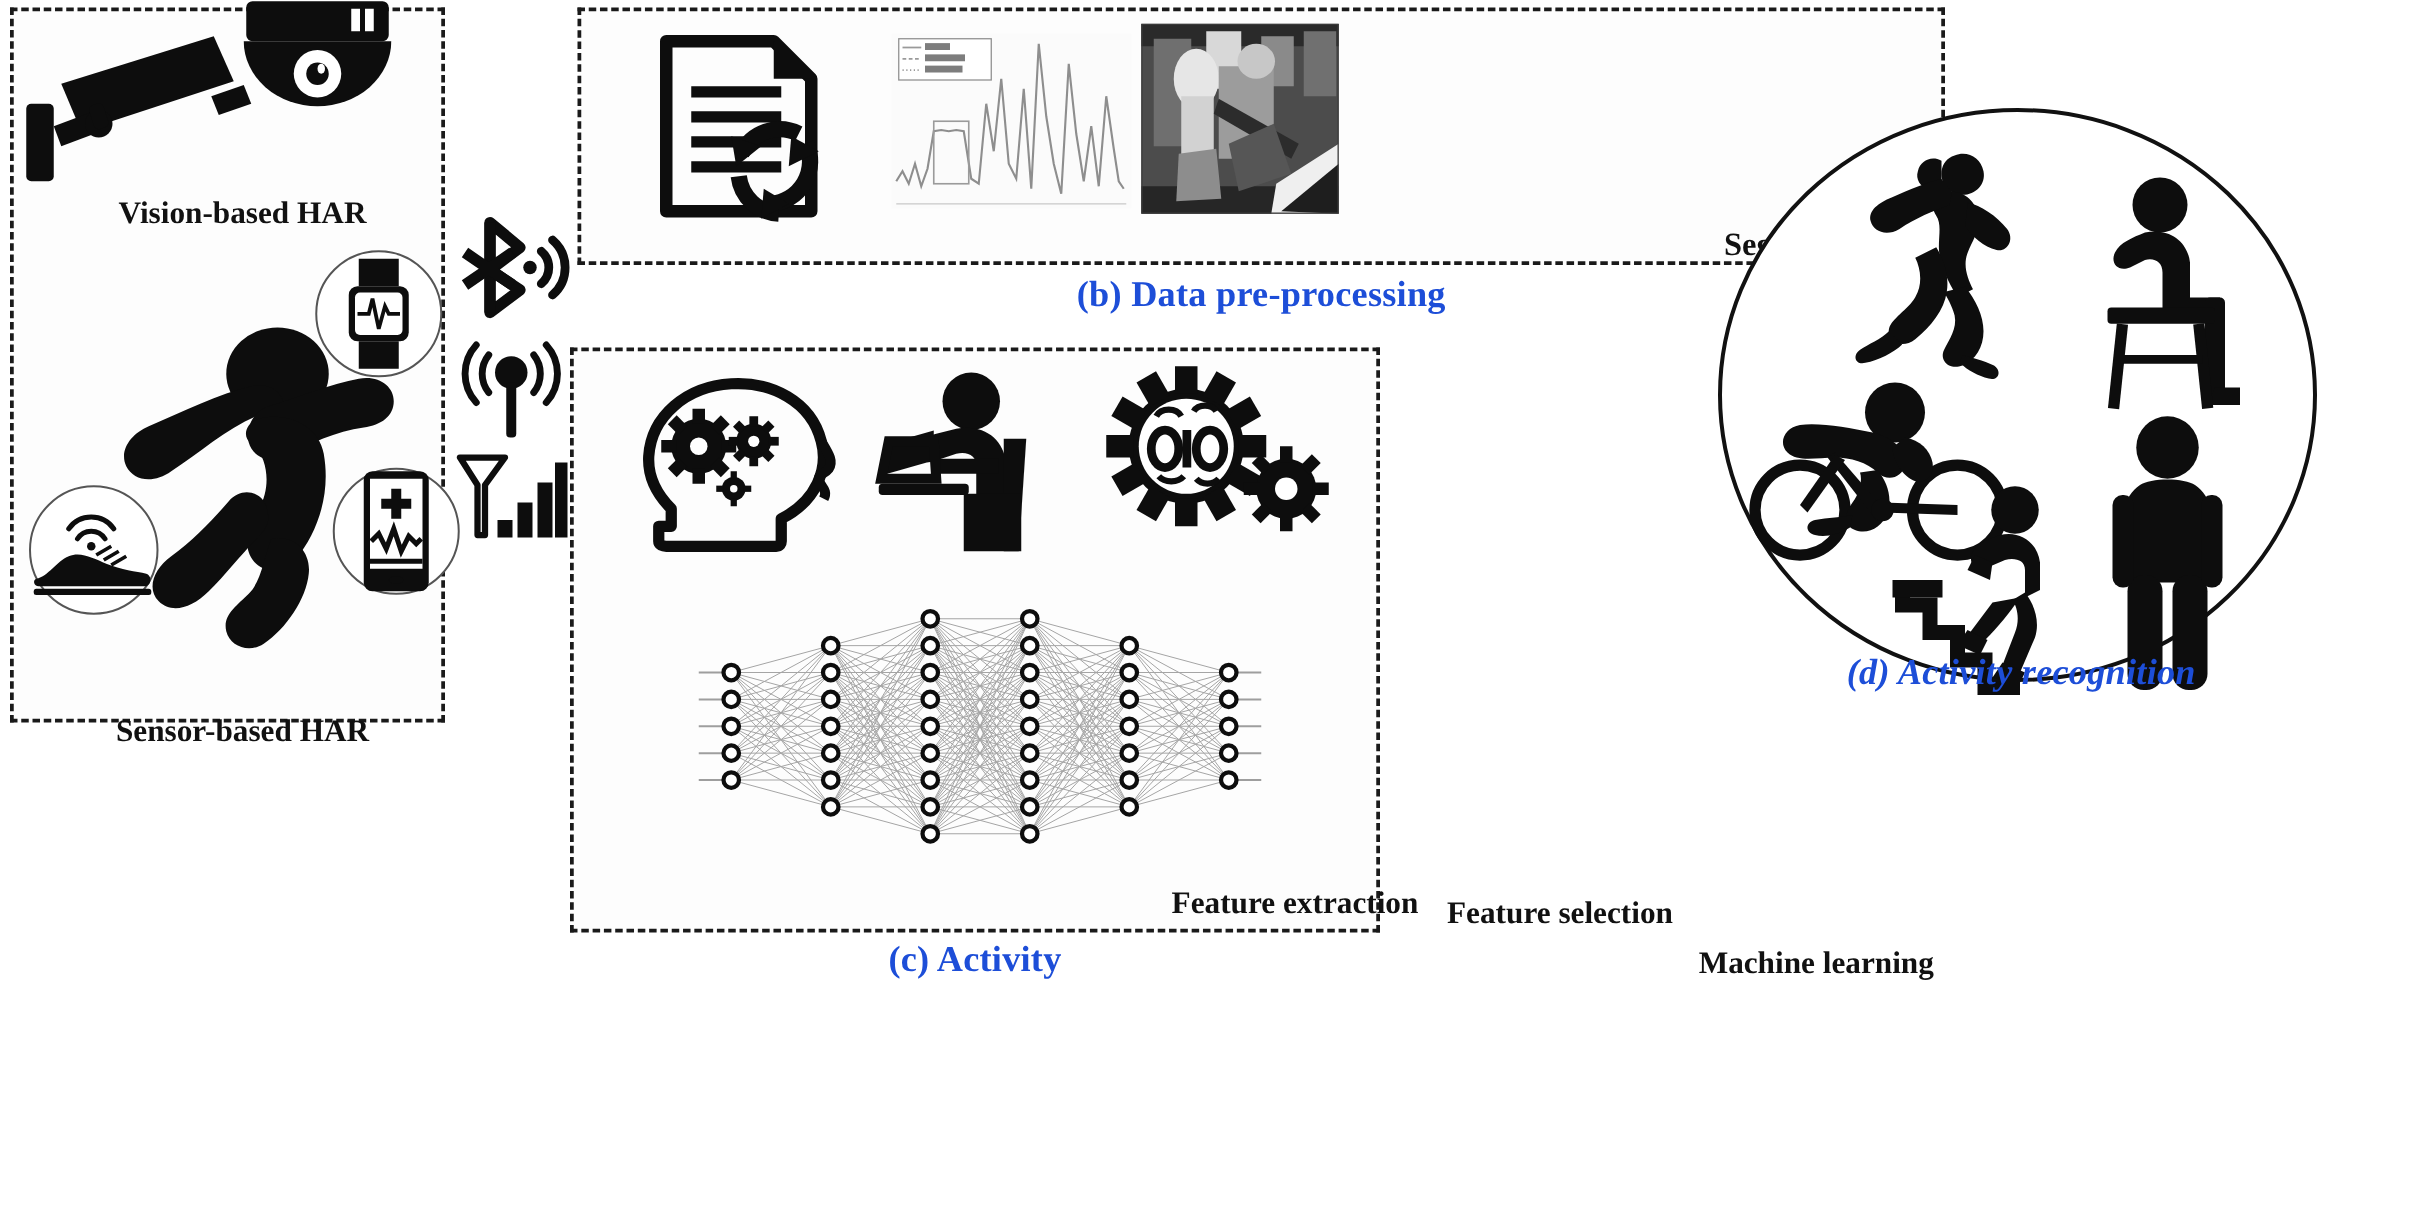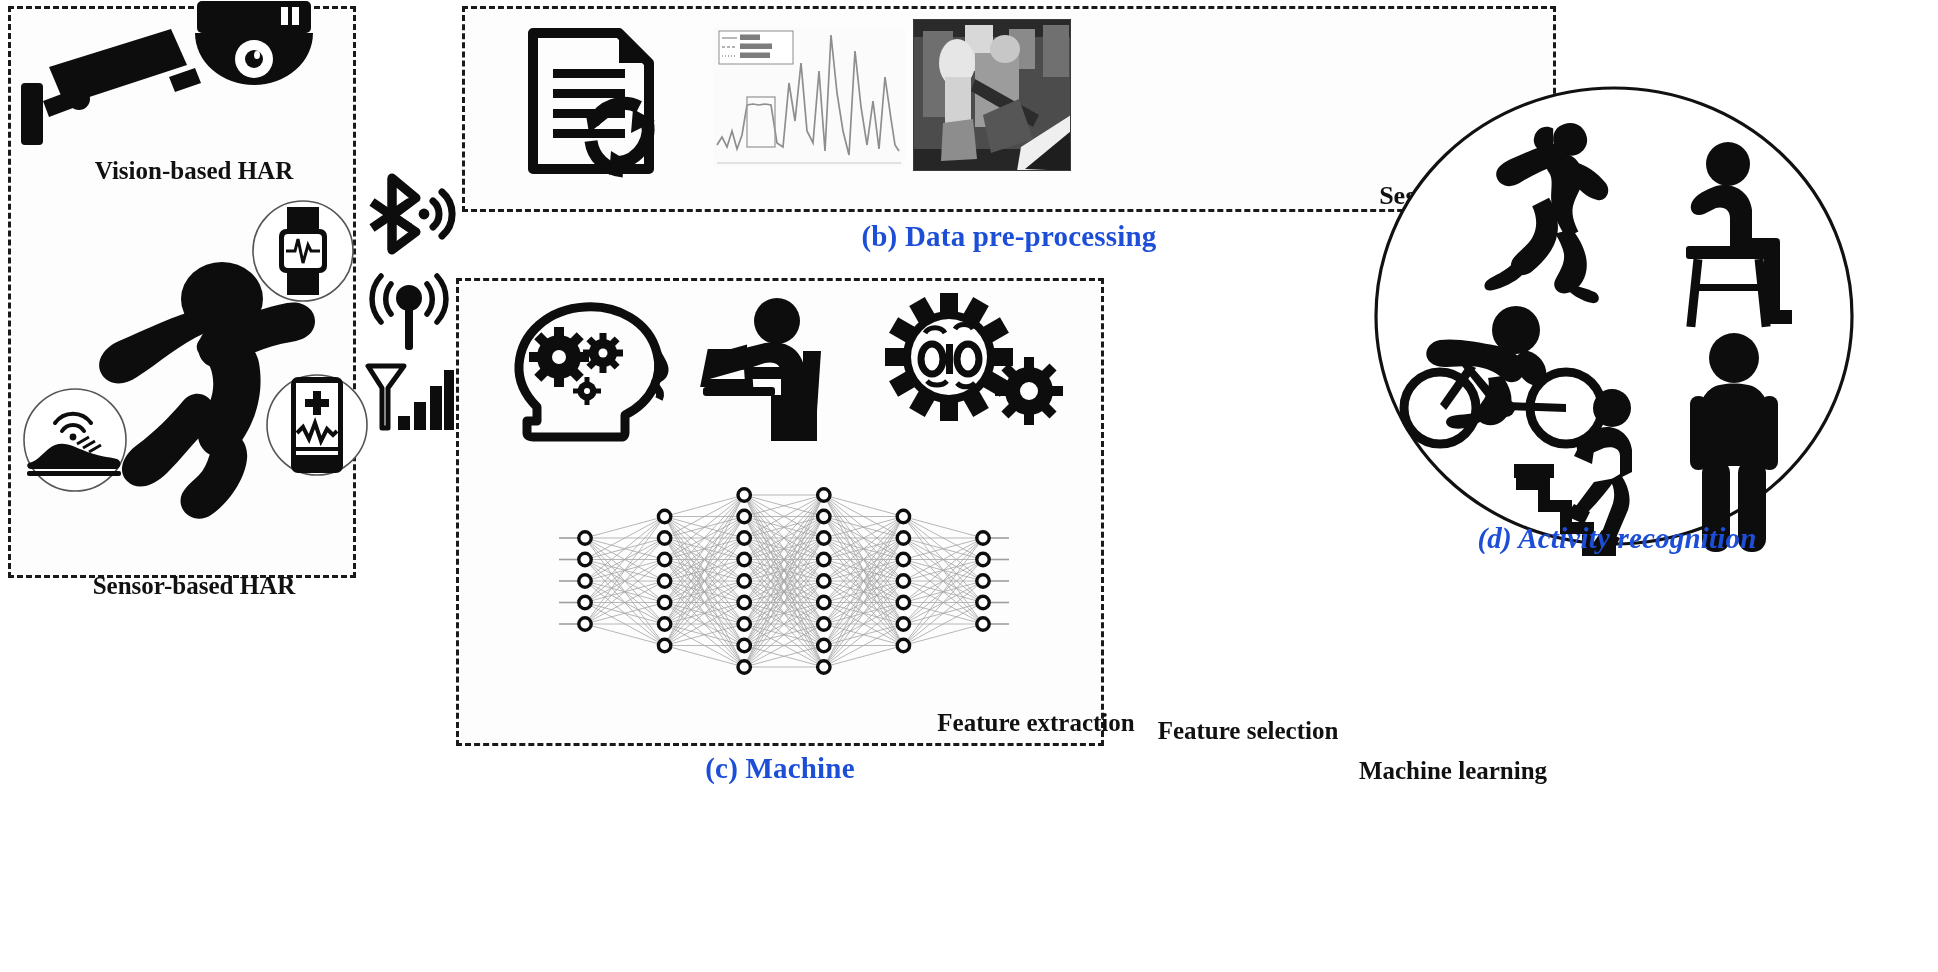--- a/index.html
+++ b/index.html
@@ -714,21 +714,21 @@
           <circle cx="424" cy="67" r="6.2" fill="#ffffff" stroke="#0d0d0d" stroke-width="3.4"></circle>
           <circle cx="424" cy="88.5" r="6.2" fill="#ffffff" stroke="#0d0d0d" stroke-width="3.4"></circle>
           <circle cx="424" cy="110" r="6.2" fill="#ffffff" stroke="#0d0d0d" stroke-width="3.4"></circle>
           <circle cx="424" cy="131.5" r="6.2" fill="#ffffff" stroke="#0d0d0d" stroke-width="3.4"></circle>
           <circle cx="424" cy="153" r="6.2" fill="#ffffff" stroke="#0d0d0d" stroke-width="3.4"></circle>
         </g>
     </svg>
 
   </div>
 
-  <span class="caption" id="cap-c">(c) Machine</span>
+  <span class="caption" id="cap-c">(c) Activity</span>
 
   <div class="abs" id="panel-d">
     <svg width="492" height="464" viewBox="0 0 492 464">
       <ellipse cx="246" cy="232" rx="238" ry="228" fill="#ffffff" stroke="#111" stroke-width="3.2"></ellipse>
 
       <g class="ink" transform="translate(118,34) scale(1.05)">
         <path d="M74 6 C84 2 94 8 96 18 C98 28 90 36 80 36 C70 36 63 28 64 18 C65 12 68 8 74 6 Z"></path>
         <path d="M64 10 C56 6 48 10 46 18 C44 24 48 30 54 32 L64 28 Z"></path>
         <path d="M68 34 C80 32 90 40 92 52 C94 62 88 70 84 80 C80 90 84 100 88 108
                  L76 114 C68 100 62 88 62 76 C62 66 64 58 60 52 C56 46 56 38 68 34 Z"></path>

